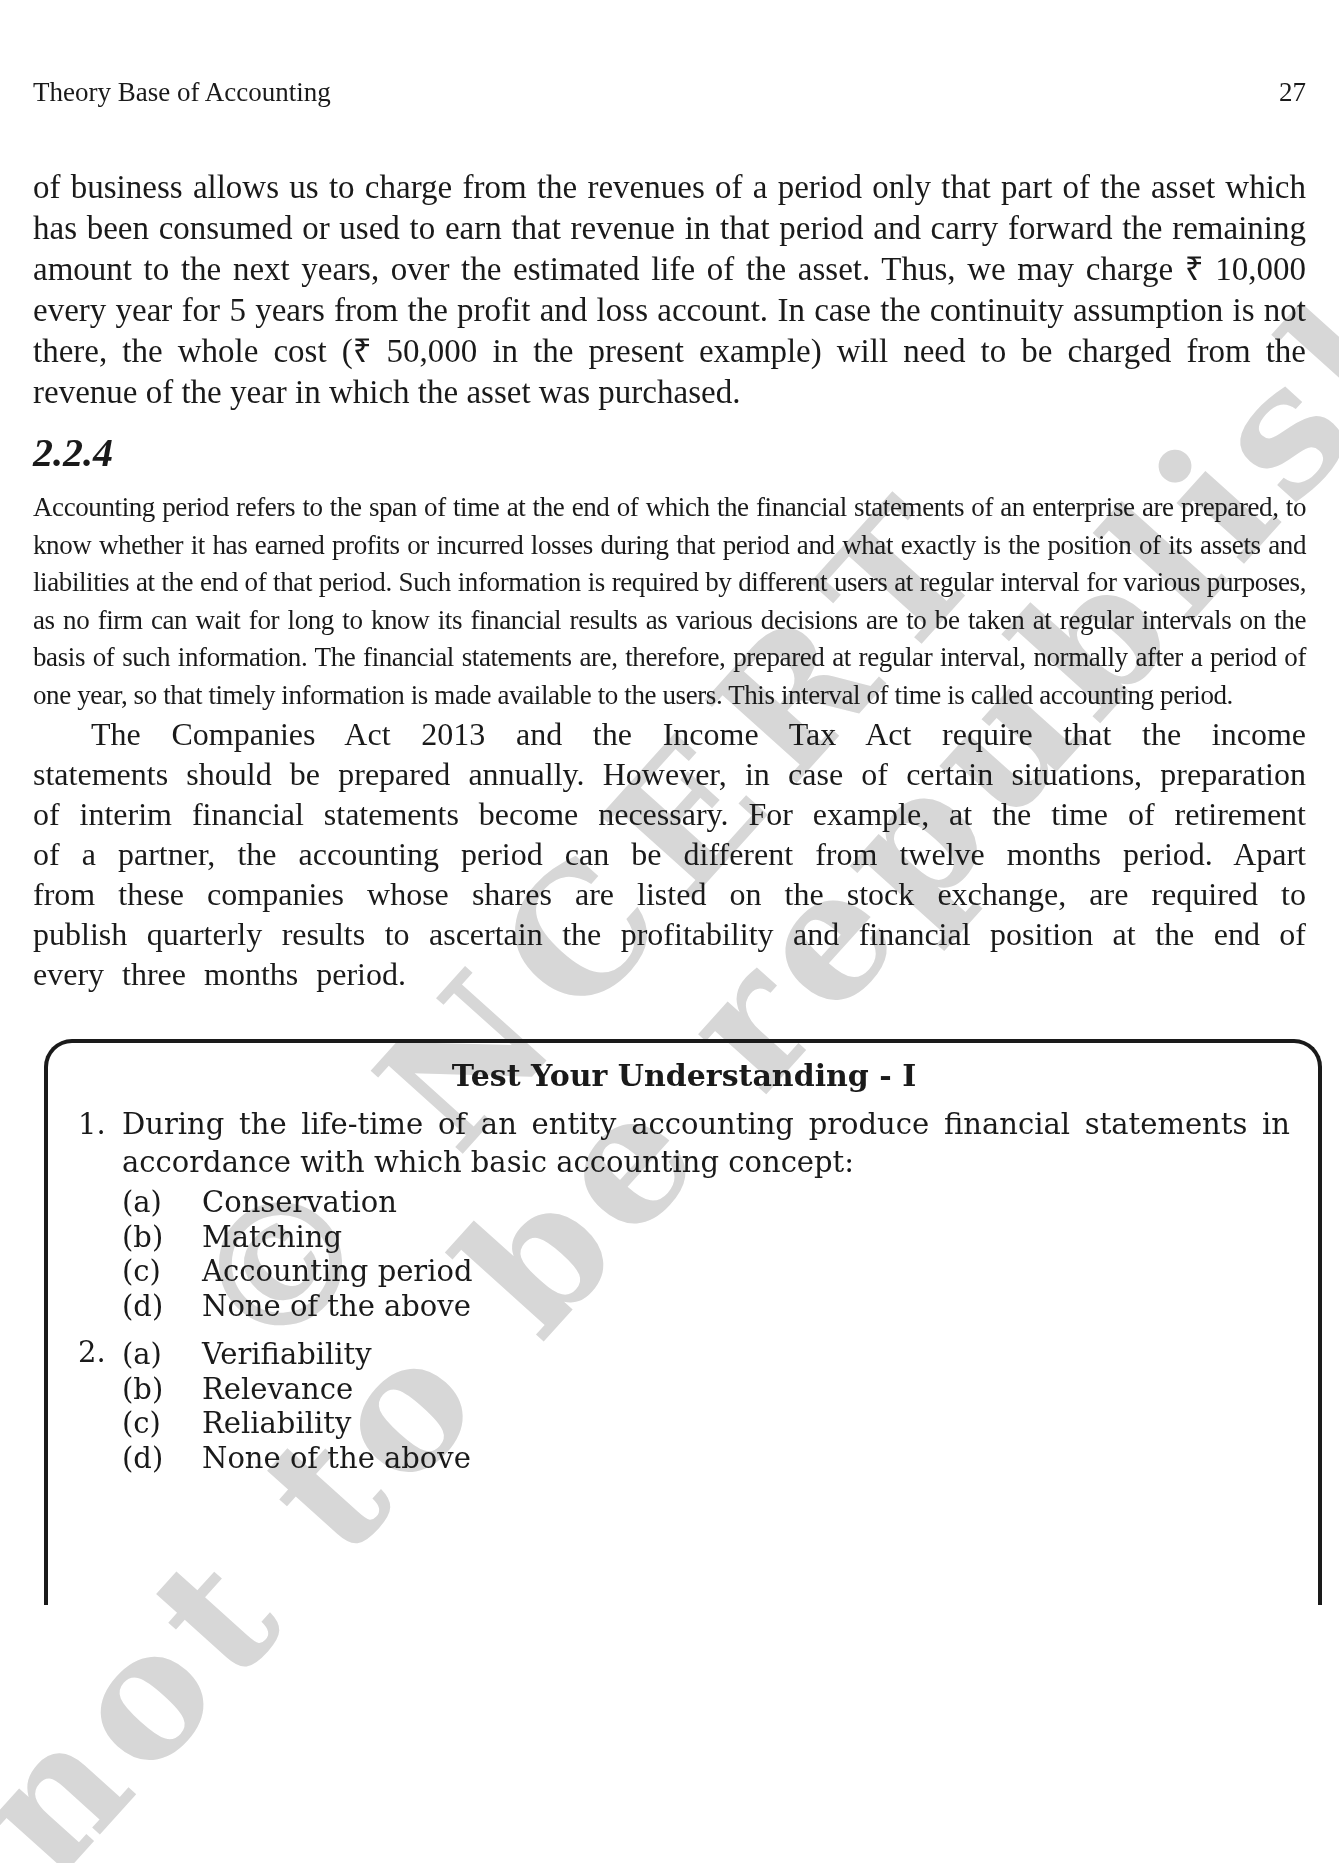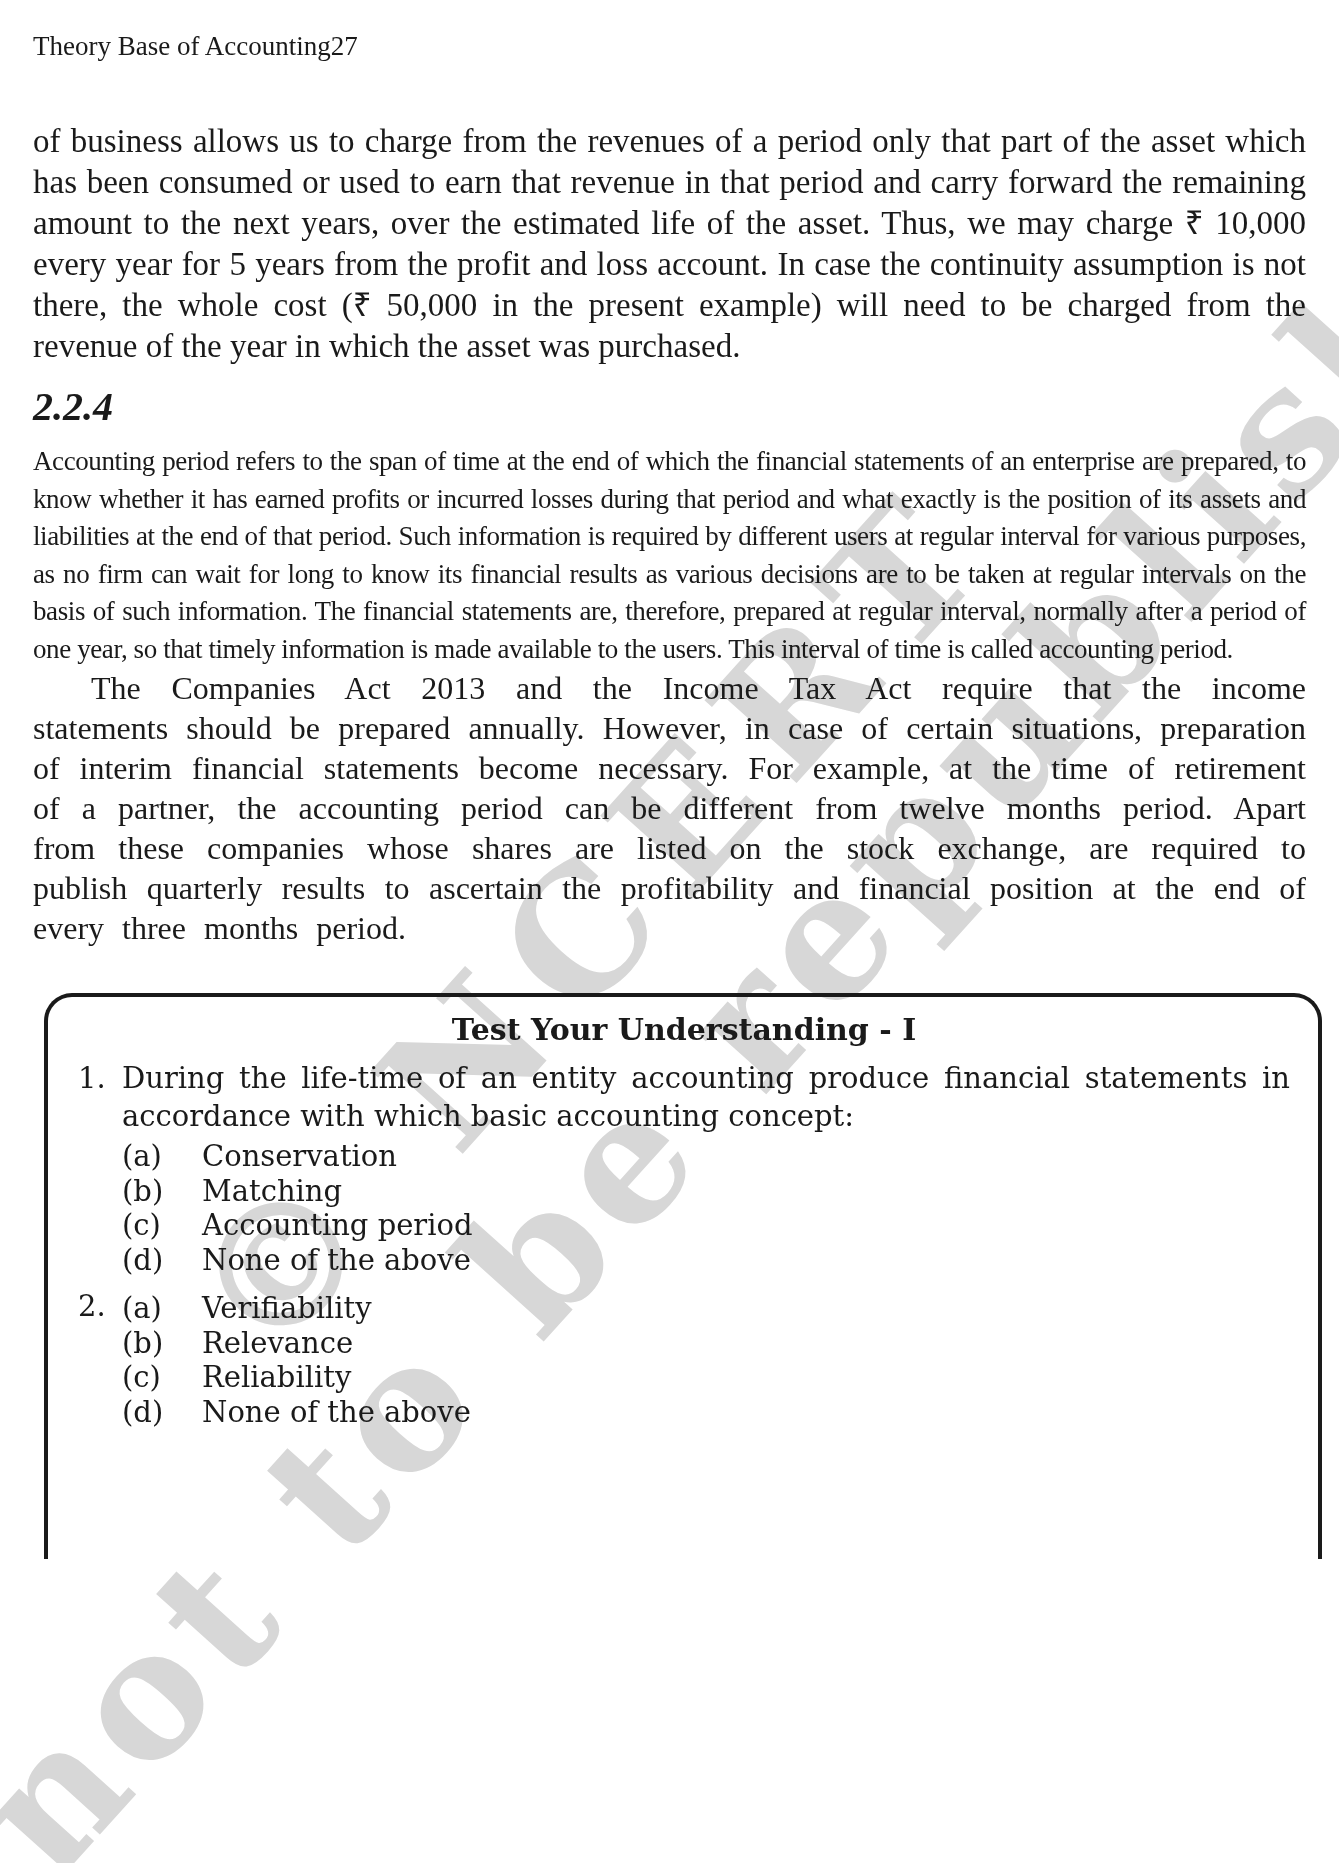--- a/index.html
+++ b/index.html
@@ -21,22 +21,22 @@
     color:#d7d7d7;
     transform-origin:0 50%;
     transform:rotate(-48deg);
     user-select:none;
   }
   .wm1 { font-size:170px; letter-spacing:26px; left:225px; top:1228px; }
   .wm2 { font-size:175px; letter-spacing:12px; left:8px;  top:1742px; }
   
   .content { position:relative; z-index:1; padding:0 33px; }
   .running-head {
-    padding-top:32px;
-    display:flex; justify-content:flex-start; align-items:baseline;
+    padding-top:78px;
+    display:flex; justify-content:space-between; align-items:baseline;
     font-size:27px; line-height:28px;
   }
   .para { text-align:justify; }
   .p1 { margin-top:61px; font-size:33px; line-height:41px; }
   .section-heading {
     margin-top:20px;
     display:flex;
     font-size:40px; line-height:40px;
     font-weight:700; font-style:italic;
     font-family:"Liberation Serif", serif;

